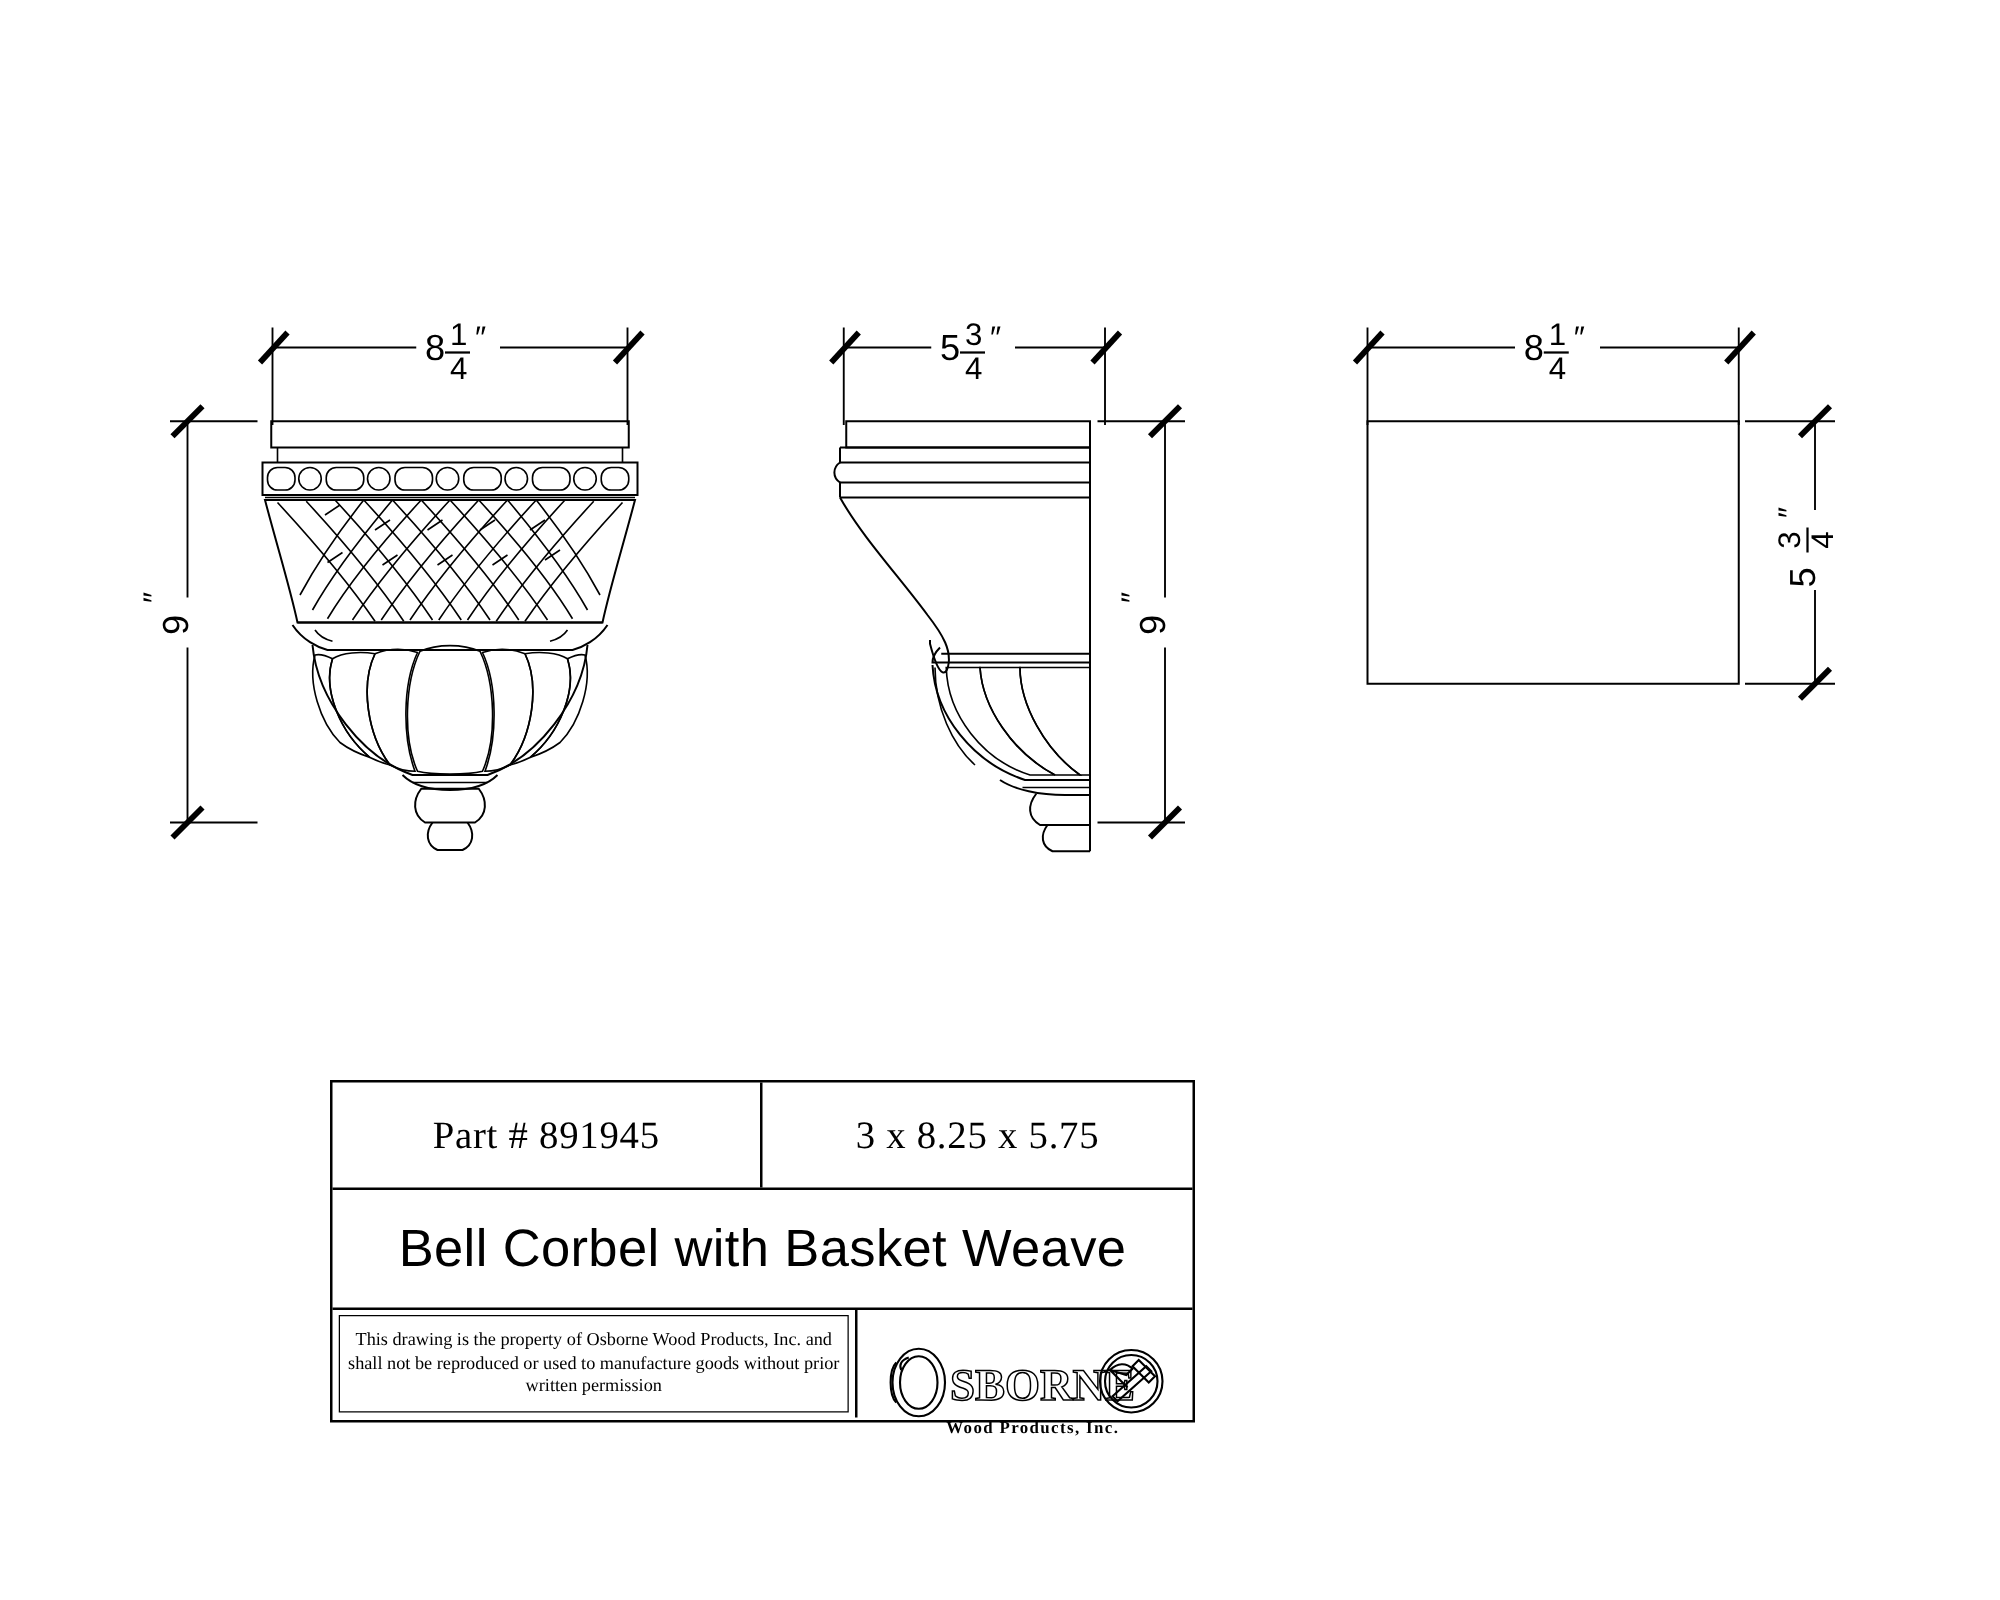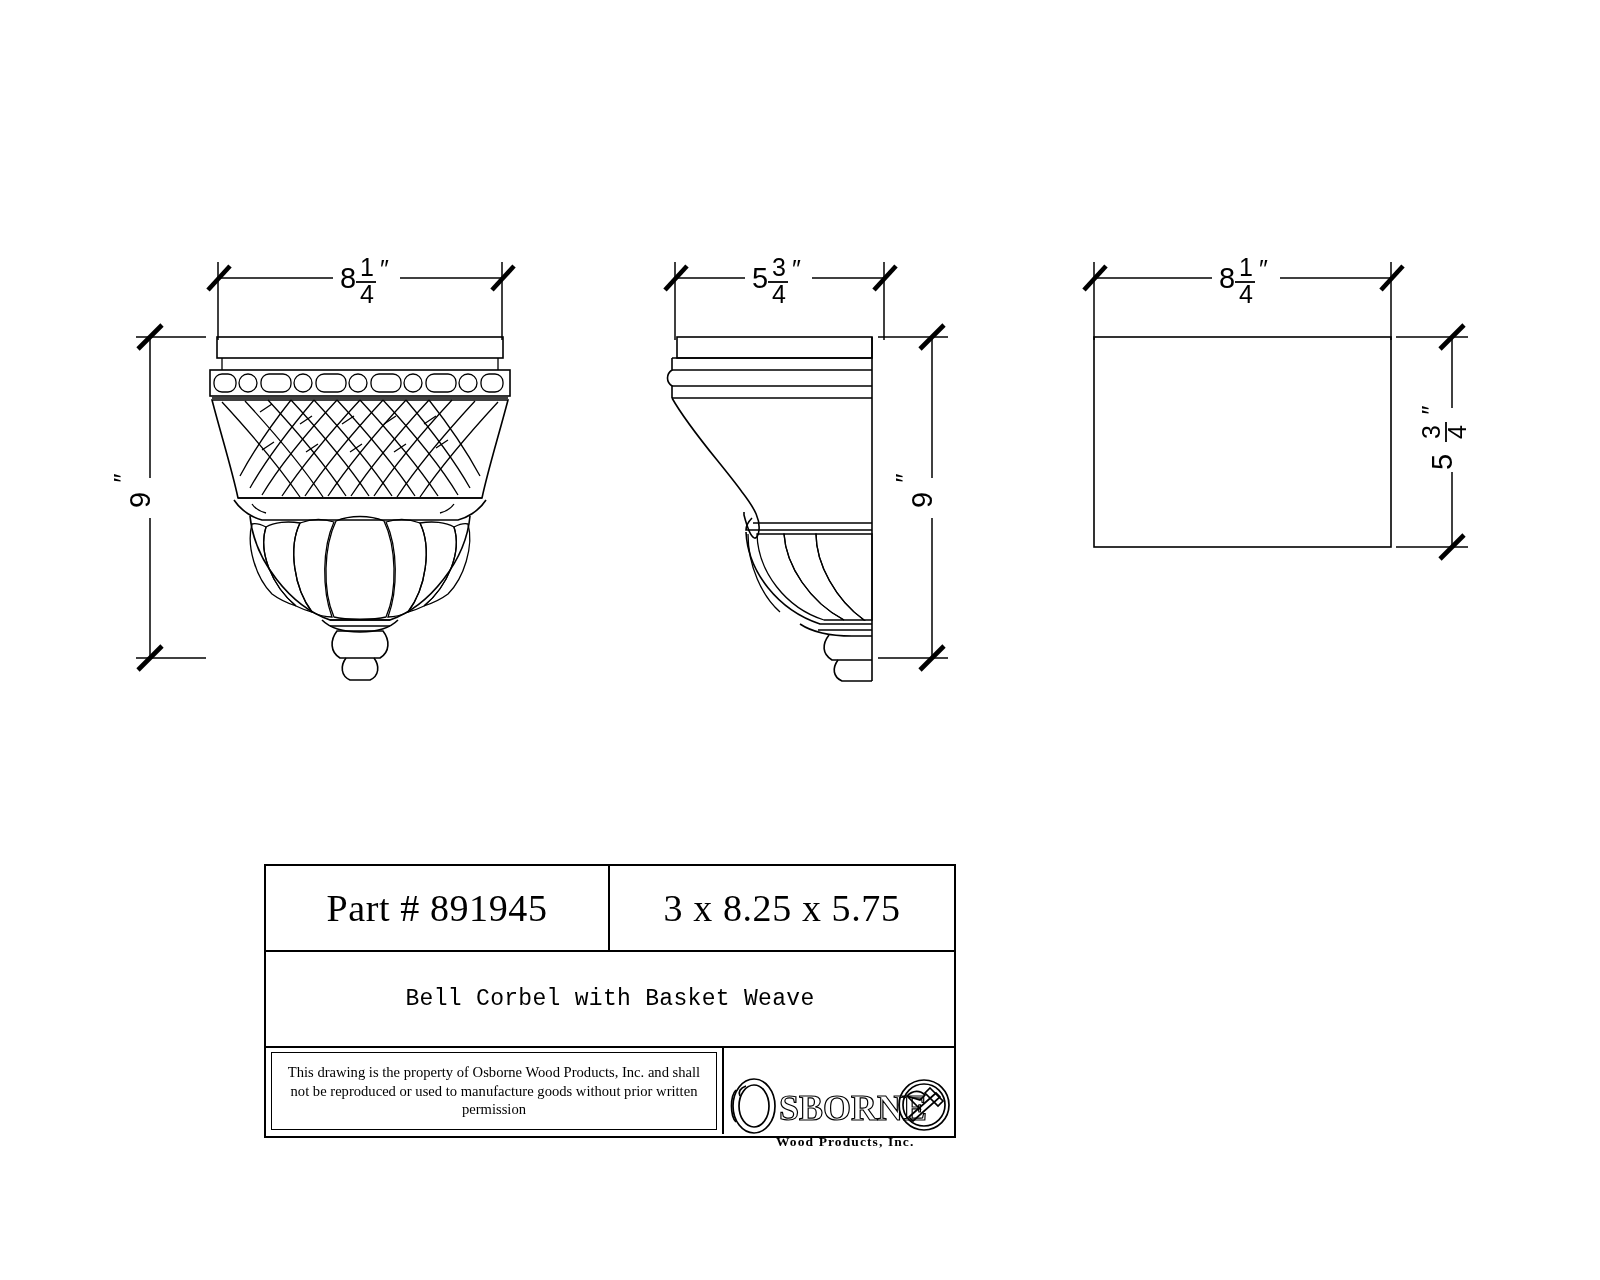--- a/index.html
+++ b/index.html
@@ -62,42 +62,42 @@
   }
   #tb-cell-dims {
     flex: 1;
     box-sizing: border-box;
     display: flex;
     align-items: center;
     justify-content: center;
   }
   .tb-big-text {
     font-family: "Liberation Serif", serif;
-    font-size: 38px;
+    font-size: 31px;
     letter-spacing: 0.6px;
     white-space: nowrap;
   }
   #tb-row-name {
     height: 96px;
     border-bottom: 2px solid #000;
     align-items: center;
     justify-content: center;
   }
   #tb-product-name {
-    font-family: Liberation Mono, monospace;
-    font-size: 23px;
+    font-family: Liberation Sans, sans-serif;
+    font-size: 42px;
     letter-spacing: 0.3px;
     white-space: nowrap;
   }
   #tb-row-bottom {
     height: 86px;
     align-items: stretch;
   }
   #tb-cell-disclaimer {
-    width: 458px;
+    width: 420px;
     border-right: 2px solid #000;
     box-sizing: border-box;
     display: flex;
     align-items: center;
     justify-content: center;
     padding: 4px 5px;
   }
   #disclaimer-inner {
     border: 1.5px solid #000;
     box-sizing: border-box;

